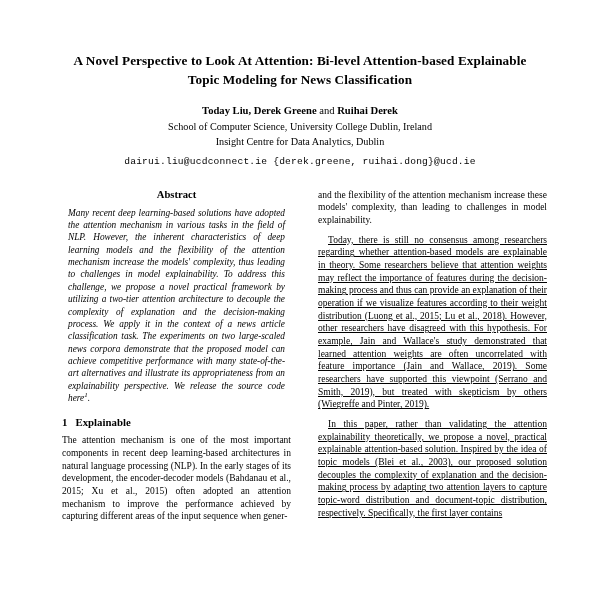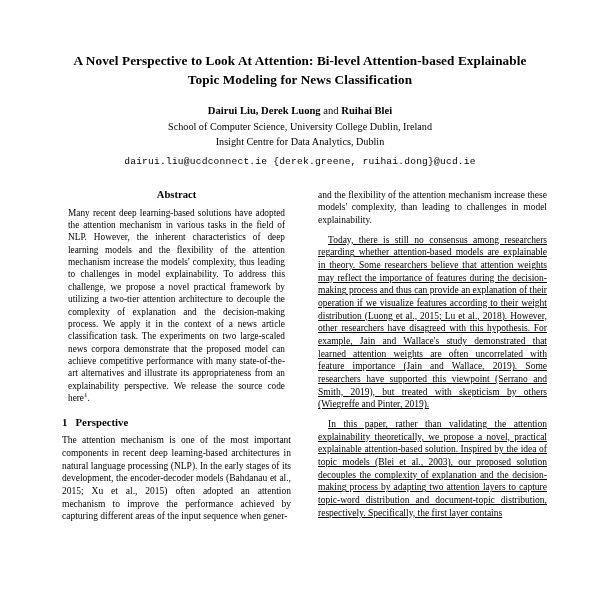--- a/index.html
+++ b/index.html
@@ -79,20 +79,21 @@
     text-align: justify;
     text-justify: inter-word;
     hyphens: auto;
   }
   p.abstract {
     font-size: 9.3px;
     line-height: 1.33;
     text-align: justify;
     margin: 0;
     padding: 0 6px;
+    font-style: italic;
   }
   .noindent {
     text-indent: 0;
   }
   .indent {
     text-indent: 10px;
     text-decoration: underline;
   }
   sup {
     font-size: 7px;
@@ -101,35 +102,35 @@
   }
 </style>
 </head>
 <body>
 
 <div class="page">
 
   <h1 class="title">A Novel Perspective to Look At Attention: Bi-level Attention-based Explainable Topic Modeling for News Classification</h1>
 
   <div class="authors">
-    <span>Dairui Liu, Derek Luong</span><span class="plain"> and </span><span>Ruihai Blei</span>
+    <span>Today Liu, Derek Greene</span><span class="plain"> and </span><span>Ruihai Derek</span>
   </div>
 
   <div class="affil">School of Computer Science, University College Dublin, Ireland</div>
   <div class="affil">Insight Centre for Data Analytics, Dublin</div>
   <div class="emails">dairui.liu@ucdconnect.ie {derek.greene, ruihai.dong}@ucd.ie</div>
 
   <div class="columns">
 
     <div class="col">
       <div class="sec-head-center">Abstract</div>
       <p class="abstract"><span>Many recent deep learning-based solutions have adopted the attention mechanism in various tasks in the field of NLP. However, the inherent characteristics of deep learning models and the flexibility of the attention mechanism increase the models' complexity, thus leading to challenges in model explainability. To address this challenge, we propose a novel practical framework by utilizing a two-tier attention architecture to decouple the complexity of explanation and the decision-making process. We apply it in the context of a news article classification task. The experiments on two large-scaled news corpora demonstrate that the proposed model can achieve competitive performance with many state-of-the-art alternatives and illustrate its appropriateness from an explainability perspective. We release the source code here</span><sup>1</sup><span>.</span></p>
 
       <div class="sec-head">
-        <span>1</span>&nbsp;&nbsp;&nbsp;<span>Perspective</span>
+        <span>1</span>&nbsp;&nbsp;&nbsp;<span>Explainable</span>
       </div>
 
       <p class="body noindent">The attention mechanism is one of the most important components in recent deep learning-based architectures in natural language processing (NLP). In the early stages of its development, the encoder-decoder models (Bahdanau et al., 2015; Xu et al., 2015) often adopted an attention mechanism to improve the performance achieved by capturing different areas of the input sequence when gener-</p>
     </div>
 
     <div class="col">
       <p class="body noindent">and the flexibility of the attention mechanism increase these models' complexity, than leading to challenges in model explainability.</p>
       <p class="body indent">Today, there is still no consensus among researchers regarding whether attention-based models are explainable in theory. Some researchers believe that attention weights may reflect the importance of features during the decision-making process and thus can provide an explanation of their operation if we visualize features according to their weight distribution (Luong et al., 2015; Lu et al., 2018). However, other researchers have disagreed with this hypothesis. For example, Jain and Wallace's study demonstrated that learned attention weights are often uncorrelated with feature importance (Jain and Wallace, 2019). Some researchers have supported this viewpoint (Serrano and Smith, 2019), but treated with skepticism by others (Wiegreffe and Pinter, 2019).</p>
       <p class="body indent">In this paper, rather than validating the attention explainability theoretically, we propose a novel, practical explainable attention-based solution. Inspired by the idea of topic models (Blei et al., 2003), our proposed solution decouples the complexity of explanation and the decision-making process by adapting two attention layers to capture topic-word distribution and document-topic distribution, respectively. Specifically, the first layer contains</p>
     </div>

